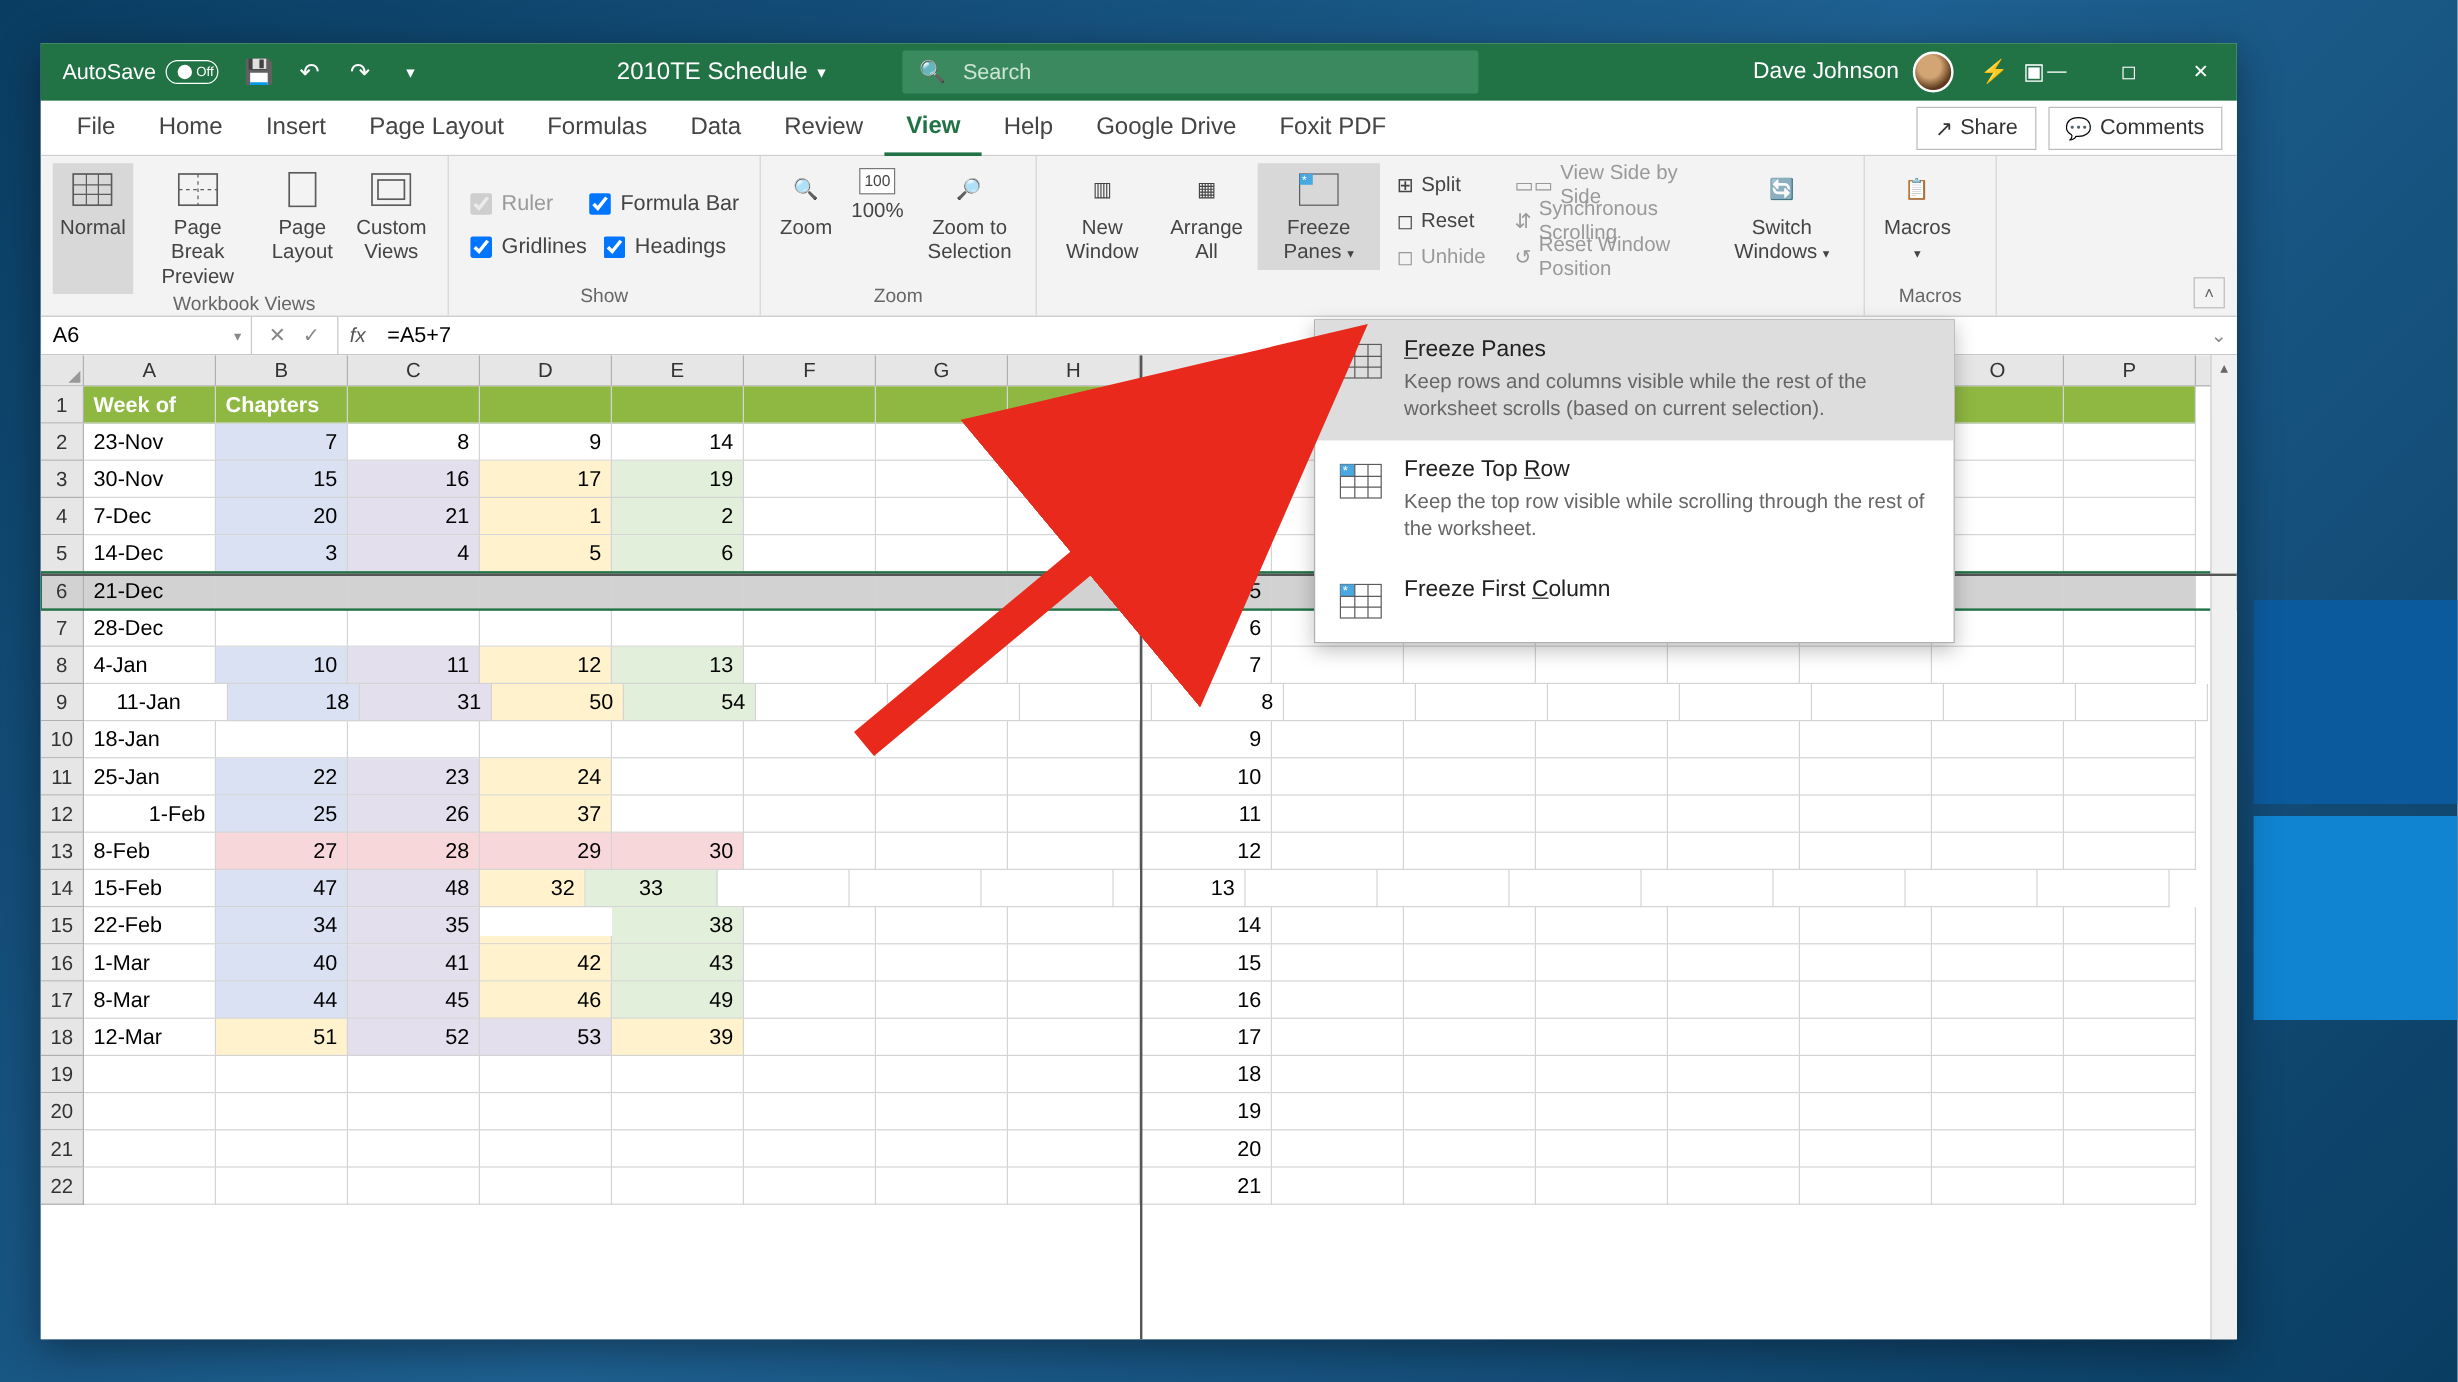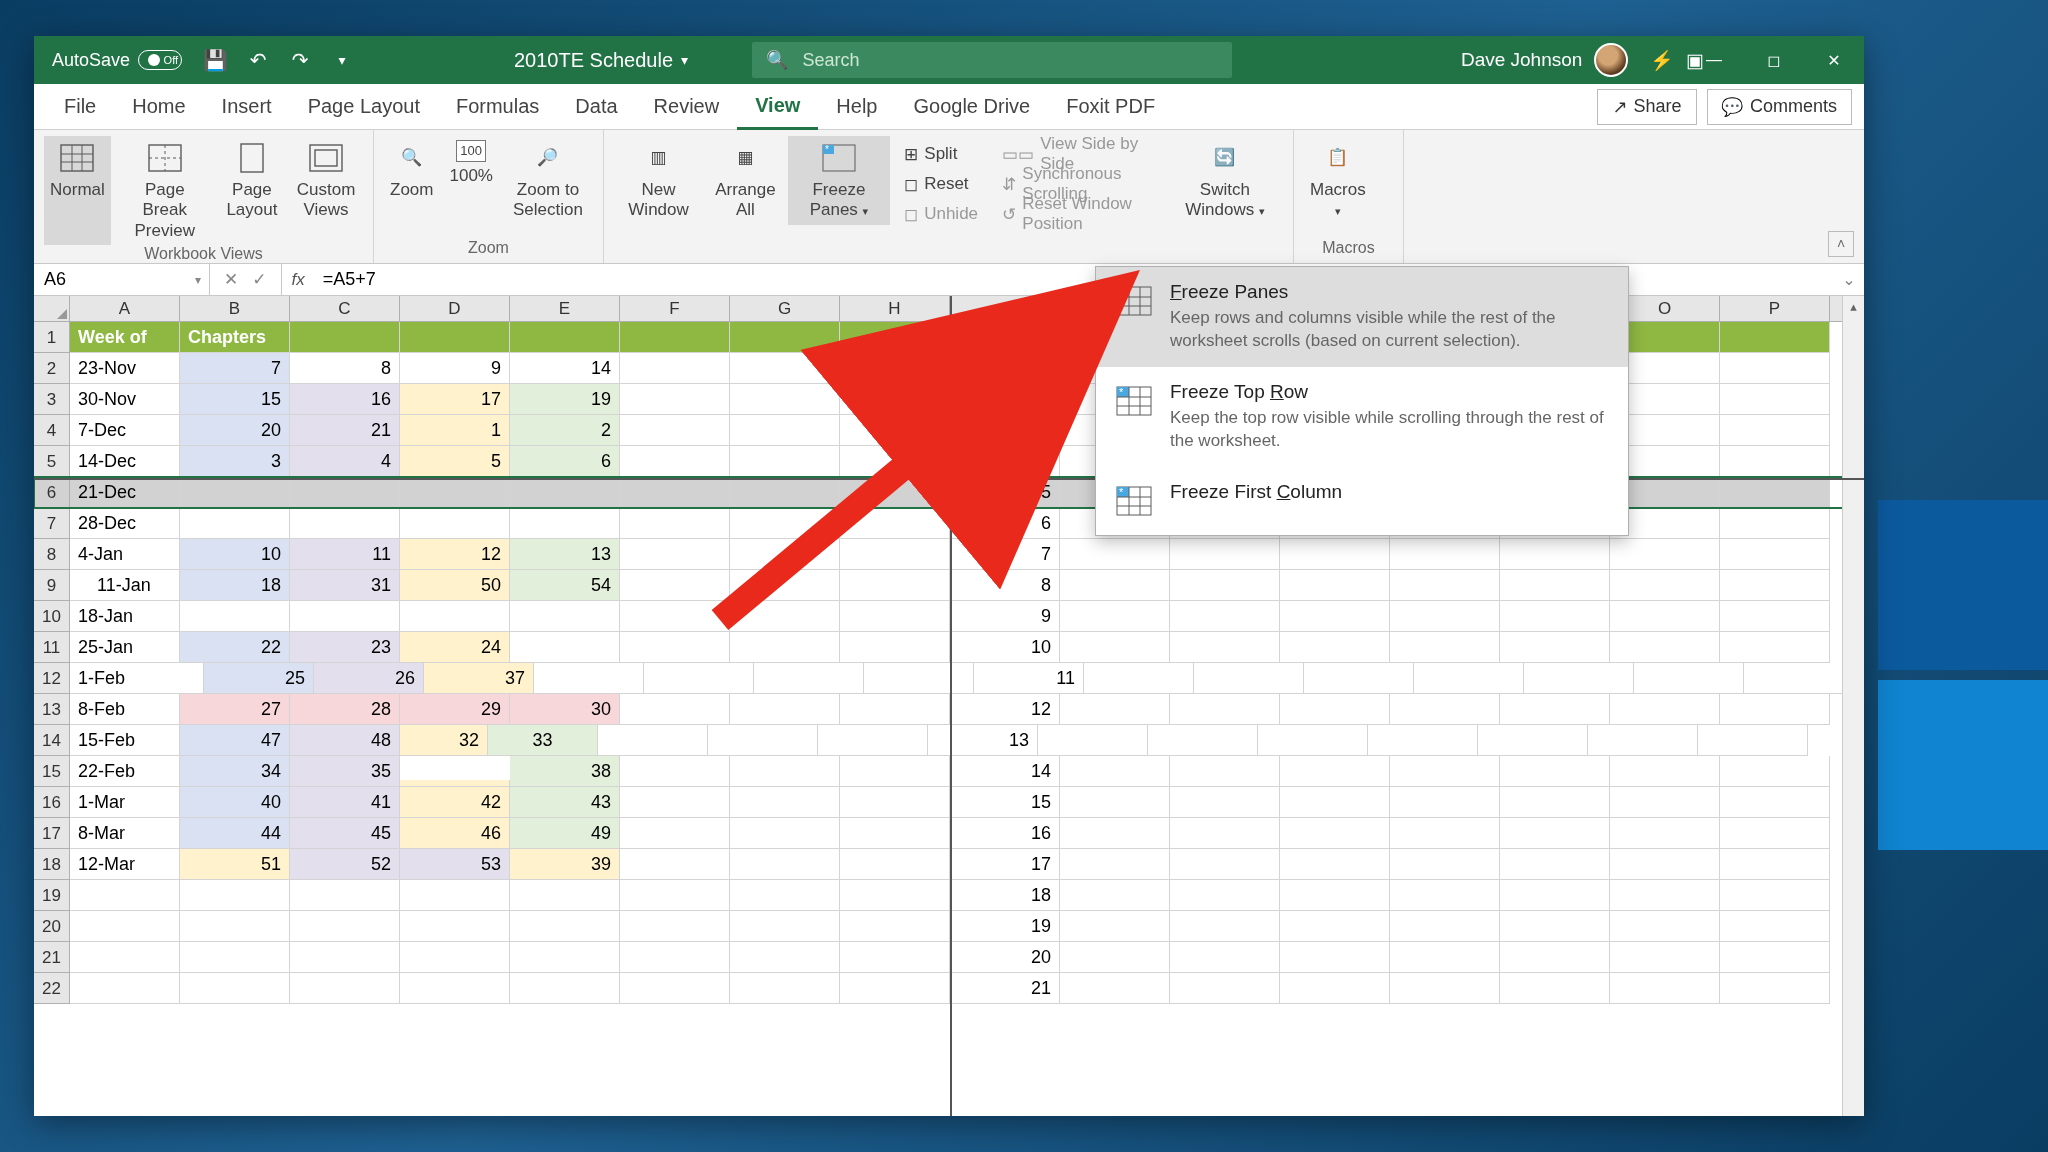--- a/index.html
+++ b/index.html
@@ -200,20 +200,45 @@
                 <rect x="1" y="1" width="32" height="26"></rect>
                 <rect x="6" y="6" width="22" height="16"></rect>
               </svg>
             </span>
             <span>Custom Views</span>
           </div>
       </div>
       <div class="group-label">Workbook Views</div>
     </div>
 
+    <div class="group" style="width:260px">
+      <div style="flex:1; display:flex; flex-direction:column; justify-content:center; gap:6px; padding-left:8px">
+        <div style="display:flex; gap:30px">
+          <label class="check-opt">
+              <input type="checkbox" checked="" disabled="" style="">
+              <span style="color:#999">Ruler</span>
+            </label>
+          <label class="check-opt">
+              <input type="checkbox" checked="" style="">
+              <span>Formula Bar</span>
+            </label>
+        </div>
+        <div style="display:flex; gap:14px">
+          <label class="check-opt">
+              <input type="checkbox" checked="" style="">
+              <span>Gridlines</span>
+            </label>
+          <label class="check-opt">
+              <input type="checkbox" checked="" style="">
+              <span>Headings</span>
+            </label>
+        </div>
+      </div>
+      <div class="group-label">Show</div>
+    </div>
 
     <div class="group" style="width:230px">
       <div class="group-row">
         <div class="big-btn">
             <span class="icon-box">🔍</span>
             <span>Zoom</span>
           </div>
         <div class="big-btn">
             <span class="icon-box" style="font-size:13px;border:1px solid #777;width:30px;height:22px;background:#fff">100</span>
             <span>100%</span>
@@ -475,21 +500,21 @@
           <div class="cell" style="width: 110px;"></div>
           <div class="cell" style="width: 110px;"></div>
           <div class="cell" style="width: 110px;"></div>
           <div class="cell" style="width: 110px;"></div>
           <div class="cell" style="width: 110px;"></div>
           <div class="cell" style="width: 110px;"></div>
           <div class="cell" style="width: 110px;"></div>
         </div>
         <div class="row">
           <div class="row-h">9</div>
-          <div class="cell left" style="width: 110px; padding-left: 27px;">11-Jan</div>
+          <div class="cell left" style="width: 120px; padding-left: 27px;">11-Jan</div>
           <div class="cell bg-blue" style="width: 110px;">18</div>
           <div class="cell bg-lav" style="width: 110px;">31</div>
           <div class="cell bg-yel" style="width: 110px;">50</div>
           <div class="cell bg-grn" style="width: 110px;">54</div>
           <div class="cell" style="width: 110px;"></div>
           <div class="cell" style="width: 110px;"></div>
           <div class="cell" style="width: 110px;"></div>
           <div class="cell" style="width: 110px;">8</div>
           <div class="cell" style="width: 110px;"></div>
           <div class="cell" style="width: 110px;"></div>
@@ -532,21 +557,21 @@
           <div class="cell" style="width: 110px;"></div>
           <div class="cell" style="width: 110px;"></div>
           <div class="cell" style="width: 110px;"></div>
           <div class="cell" style="width: 110px;"></div>
           <div class="cell" style="width: 110px;"></div>
           <div class="cell" style="width: 110px;"></div>
           <div class="cell" style="width: 110px;"></div>
         </div>
         <div class="row">
           <div class="row-h">12</div>
-          <div class="cell left" style="width: 134px;">1-Feb</div>
+          <div class="cell left" style="width: 110px; text-align: right;">1-Feb</div>
           <div class="cell bg-blue" style="width: 110px;">25</div>
           <div class="cell bg-lav" style="width: 110px;">26</div>
           <div class="cell bg-yel" style="width: 110px;">37</div>
           <div class="cell" style="width: 110px;"></div>
           <div class="cell" style="width: 110px;"></div>
           <div class="cell" style="width: 110px;"></div>
           <div class="cell" style="width: 110px;"></div>
           <div class="cell" style="width: 110px;">11</div>
           <div class="cell" style="width: 110px;"></div>
           <div class="cell" style="width: 110px;"></div>

